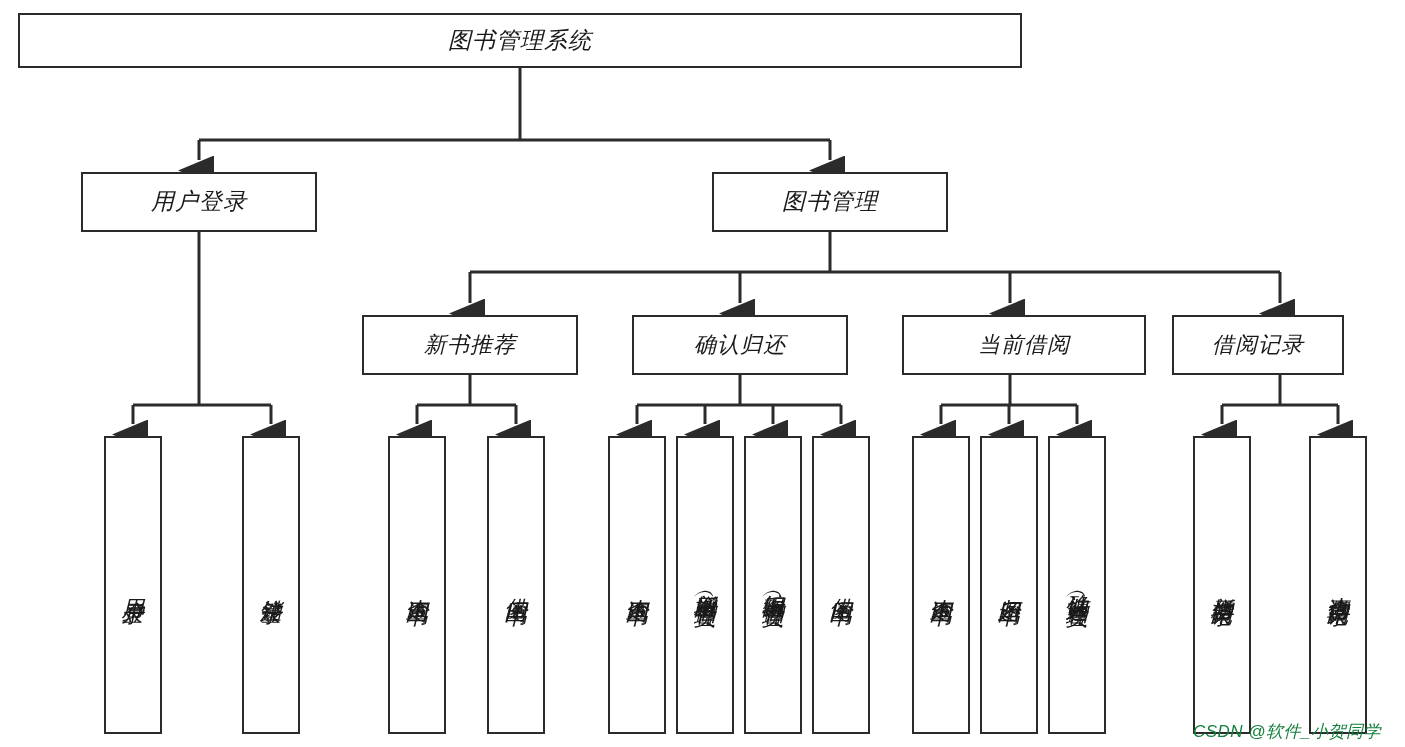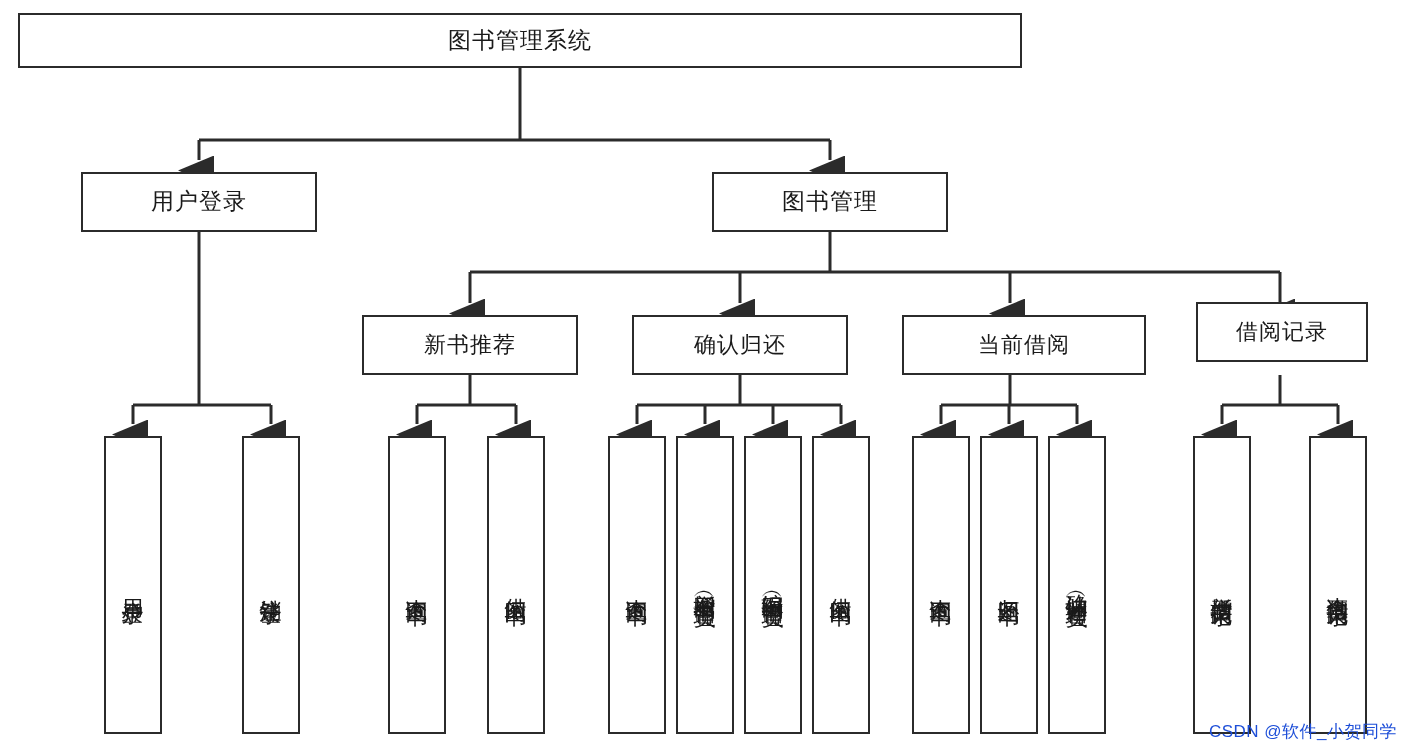--- a/index.html
+++ b/index.html
@@ -3,21 +3,21 @@
 <meta charset="utf-8">
 <style>
   html,body{margin:0;padding:0;}
   body{
     width:1405px;height:747px;
     background:#ffffff;
     font-family:"Liberation Sans","DejaVu Sans",sans-serif;
     overflow:hidden;
     position:relative;
   }
-  #stage{position:absolute;left:0;top:0;width:1405px;height:747px;}
+  #stage{position:absolute;left:0;top:0;width:1405px;height:747px;font-style:italic;}
   svg#wires{position:absolute;left:0;top:0;width:1405px;height:747px;pointer-events:none;}
 
   .node{
     position:absolute;
     box-sizing:border-box;
     background:#ffffff;
     border:2px solid #2b2b2b;
     display:flex;
     align-items:center;
     justify-content:center;
@@ -49,24 +49,24 @@
     writing-mode:vertical-rl;
     text-orientation:upright;
     font-size:22px;
     line-height:1.32;
     letter-spacing:2px;
     white-space:nowrap;
   }
 
   .watermark{
     position:absolute;
-    right:8px;
+    right:24px;
     bottom:4px;
     font-size:17px;
-    color:#1d4ed8;
+    color:#15803d;
     letter-spacing:0.5px;
     white-space:nowrap;
   }
 </style>
 </head>
 <body>
 
 <div id="stage">
 
   <svg id="wires" viewBox="0 0 1405 747">
@@ -132,21 +132,21 @@
 
   <div class="node lvl3" style="left:362px;top:315px;width:216px;height:60px;">
     <span class="lbl">新书推荐</span>
   </div>
   <div class="node lvl3" style="left:632px;top:315px;width:216px;height:60px;">
     <span class="lbl">确认归还</span>
   </div>
   <div class="node lvl3" style="left:902px;top:315px;width:244px;height:60px;">
     <span class="lbl">当前借阅</span>
   </div>
-  <div class="node lvl3" style="left:1172px;top:302px;width:172px;height:60px;margin-left:24px;">
+  <div class="node lvl3" style="left:1172px;top:315px;width:172px;height:60px;">
     <span class="lbl">借阅记录</span>
   </div>
 
   <div class="leaf" style="left:104px;top:436px;width:58px;height:298px;">
     <span class="vlbl">用户登录</span>
   </div>
   <div class="leaf" style="left:242px;top:436px;width:58px;height:298px;">
     <span class="vlbl">注销登录</span>
   </div>
 

